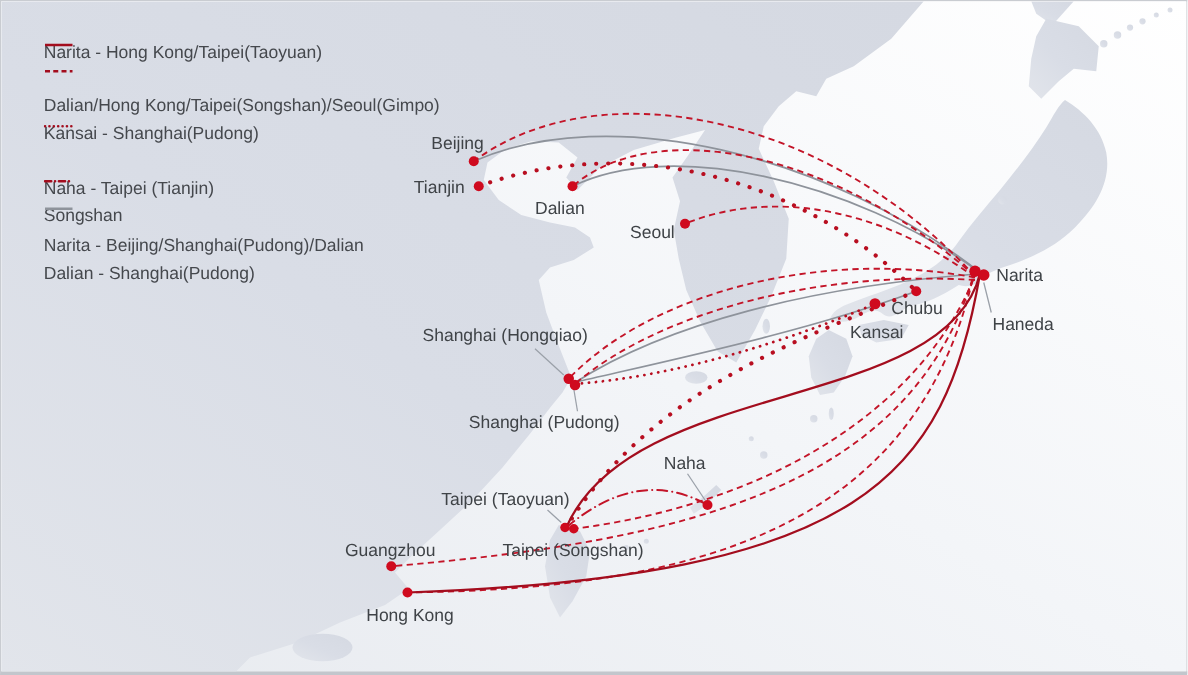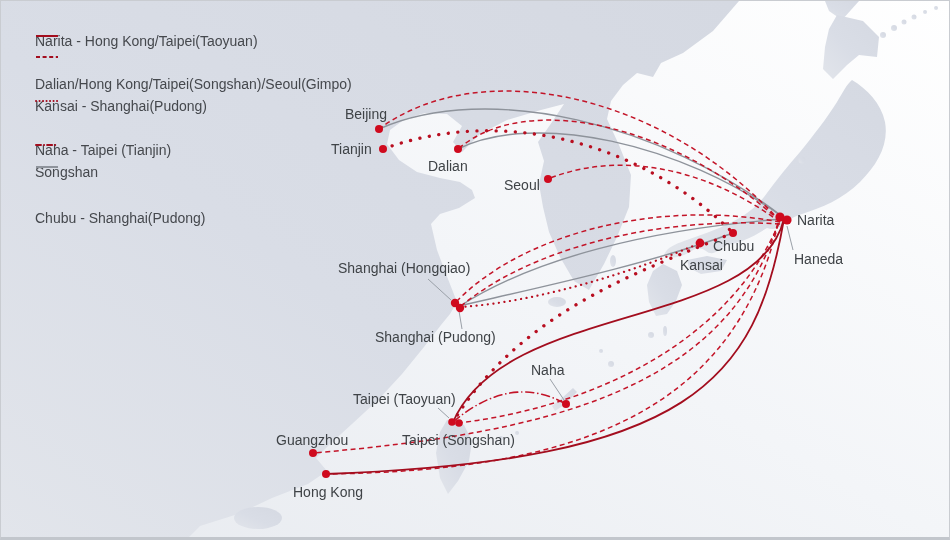--- a/index.html
+++ b/index.html
@@ -185,17 +185,20 @@
           <line x1="1" y1="4" x2="23" y2="4" class="sw sw-dashdot"></line>
         </svg>
         <span class="legend-label">Naha - Taipei (Tianjin)</span>
       </div>
       <div class="legend-row" style="top: 162px;">
         <svg class="legend-swatch" width="24" height="8" viewBox="0 0 24 8">
           <line x1="1" y1="4" x2="23" y2="4" class="sw sw-suspended"></line>
         </svg>
         <span class="legend-label">Songshan</span>
       </div>
+      <div class="legend-row" style="top: 186px;">
+        <span class="legend-label">Narita - Beijing/Shanghai(Pudong)/Dalian</span>
+      </div>
       <div class="legend-row" style="top: 208px;">
-        <span class="legend-label">Chubu - Shanghai(Pudong)</span>
+        <span class="legend-label">Dalian - Shanghai(Pudong)</span>
       </div>
     </div>
 </div>
 
 </body></html>

